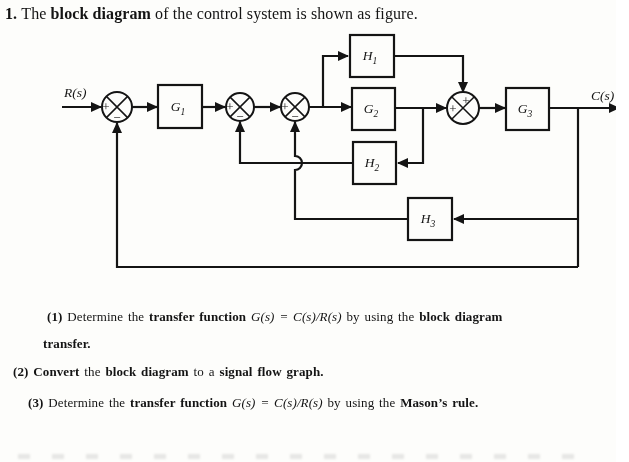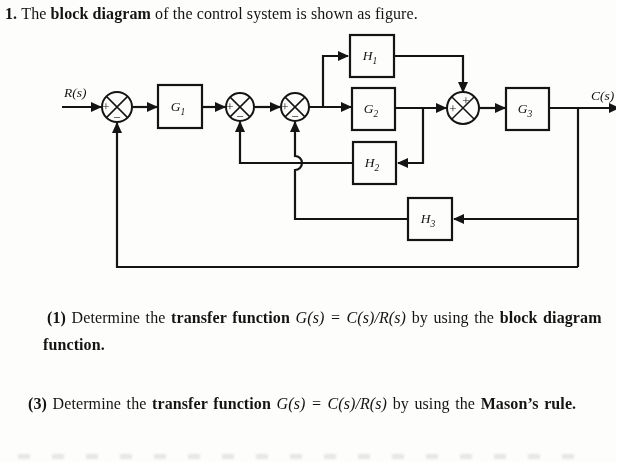--- a/index.html
+++ b/index.html
@@ -1,21 +1,21 @@
 <!DOCTYPE html>
 <html><head>
 <meta charset="utf-8">
 <style>
   html,body{margin:0;padding:0;background:#ffffff;}
   .page{
     position:relative;width:616px;height:462px;background:#fdfdfb;
     font-family:"Liberation Serif", serif;color:#141414;overflow:hidden;
   }
   .title{position:absolute;left:5px;top:5px;font-size:16px;letter-spacing:.1px;white-space:nowrap;}
-  .q{position:absolute;font-size:16px;letter-spacing:.1px;word-spacing:1.5px;white-space:nowrap;}
+  .q{position:absolute;font-size:13px;letter-spacing:.1px;word-spacing:1.5px;white-space:nowrap;}
   #q1{left:47px;top:309px;}
   #q1b{left:43px;top:336px;}
   #q2{left:13px;top:364px;}
   #q3{left:28px;top:395px;}
   .b{font-weight:bold;}
   .i{font-style:italic;}
   svg{position:absolute;left:0;top:0;}
   svg text{font-family:"Liberation Serif", serif;fill:#141414;}
   .lbl{font-size:13.5px;font-style:italic;}
   .blk{font-size:13.5px;font-style:italic;}
@@ -103,20 +103,23 @@
     <text class="blk" x="428" y="223" text-anchor="middle"><tspan>H</tspan><tspan class="sub" dy="3.5">3</tspan></text>
 
     <text class="lbl" x="64" y="97">R(s)</text>
     <text class="lbl" x="591" y="100">C(s)</text>
   </svg>
 
   <div class="q" id="q1">
     <span class="b">(1) </span><span>Determine the </span><span class="b">transfer function </span><span class="i">G(s) = C(s)/R(s)</span><span> by using the </span><span class="b">block diagram</span>
   </div>
   <div class="q" id="q1b">
-    <span class="b">function.</span>
+    <span class="b">transfer.</span>
+  </div>
+  <div class="q" id="q2">
+    <span class="b">(2) Convert</span><span> the </span><span class="b">block diagram</span><span> to a </span><span class="b">signal flow graph.</span>
   </div>
   <div class="q" id="q3">
     <span class="b">(3) </span><span>Determine the </span><span class="b">transfer function </span><span class="i">G(s) = C(s)/R(s)</span><span> by using the </span><span class="b">Mason’s rule.</span>
   </div>
 
   <div class="smudge"></div>
 </div>
 
 </body></html>

